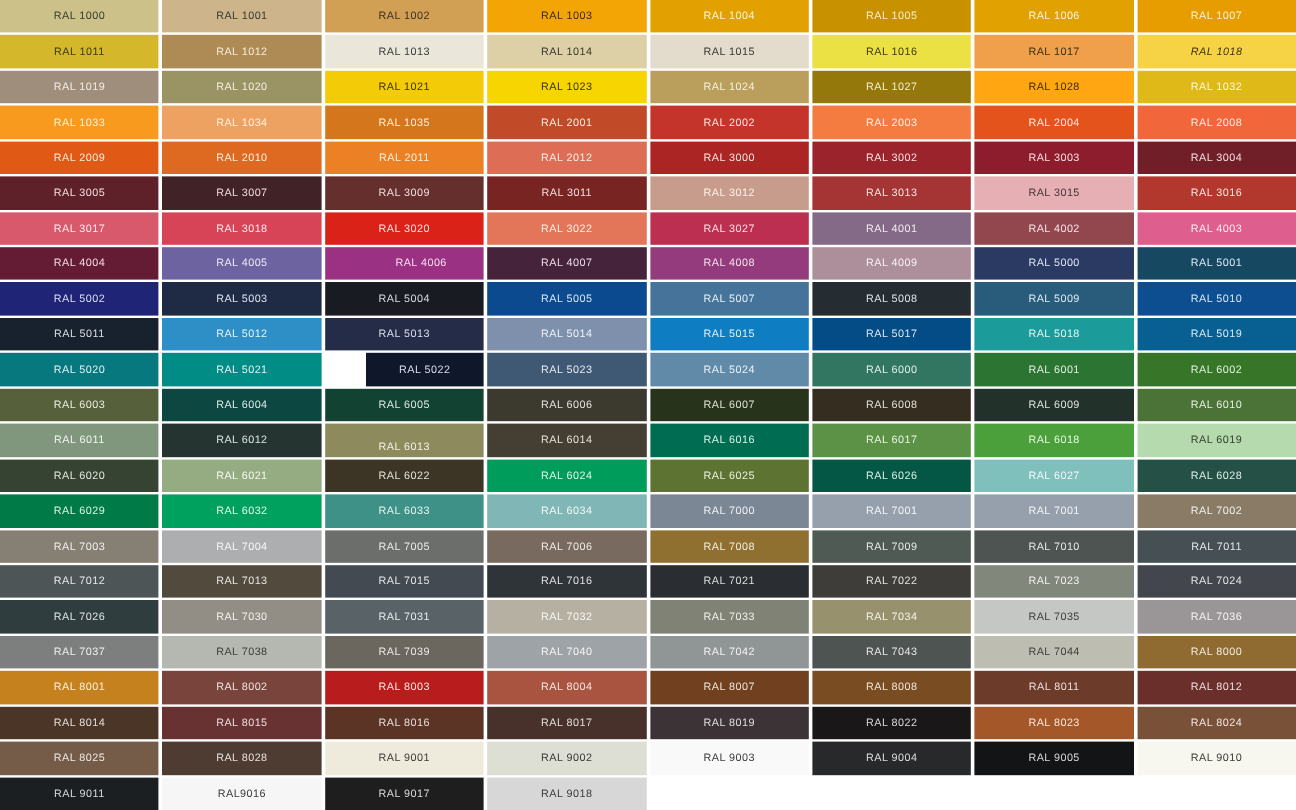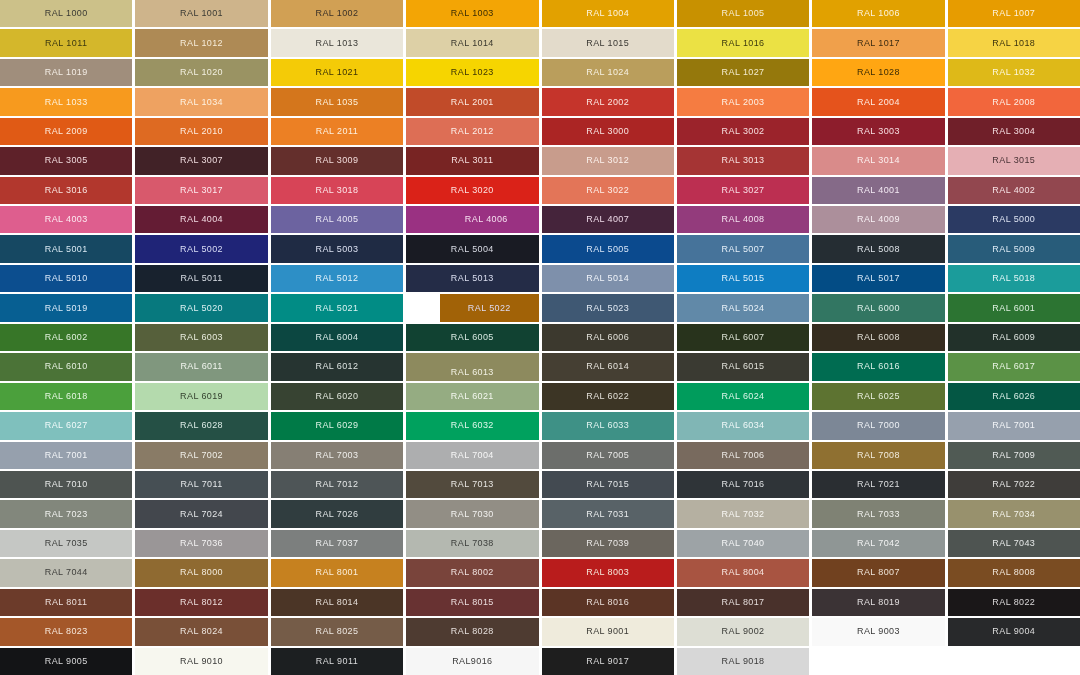--- a/index.html
+++ b/index.html
@@ -86,21 +86,21 @@
     <div class="swatch" style="background-color: rgb(227, 219, 203);">
       <span class="swatch-label" style="color: rgb(58, 56, 51);">RAL 1015</span>
     </div>
     <div class="swatch" style="background-color: rgb(235, 225, 68);">
       <span class="swatch-label" style="color: rgb(61, 59, 14);">RAL 1016</span>
     </div>
     <div class="swatch" style="background-color: rgb(240, 160, 75);">
       <span class="swatch-label" style="color: rgb(61, 44, 18);">RAL 1017</span>
     </div>
     <div class="swatch" style="background-color: rgb(246, 211, 68);">
-      <span class="swatch-label" style="color: rgb(61, 52, 14);">RAL 1018</span>
+      <span class="swatch-label" style="color: rgb(61, 52, 14); font-style: italic;">RAL 1018</span>
     </div>
     <div class="swatch" style="background-color: rgb(160, 142, 124);">
       <span class="swatch-label" style="color: rgb(243, 236, 228);">RAL 1019</span>
     </div>
     <div class="swatch" style="background-color: rgb(154, 147, 99);">
       <span class="swatch-label" style="color: rgb(242, 239, 224);">RAL 1020</span>
     </div>
     <div class="swatch" style="background-color: rgb(244, 203, 7);">
       <span class="swatch-label" style="color: rgb(61, 51, 5);">RAL 1021</span>
     </div>
@@ -178,23 +178,20 @@
     </div>
     <div class="swatch" style="background-color: rgb(120, 36, 35);">
       <span class="swatch-label" style="color: rgb(244, 221, 220);">RAL 3011</span>
     </div>
     <div class="swatch" style="background-color: rgb(200, 156, 140);">
       <span class="swatch-label" style="color: rgb(252, 241, 236);">RAL 3012</span>
     </div>
     <div class="swatch" style="background-color: rgb(165, 52, 52);">
       <span class="swatch-label" style="color: rgb(248, 226, 225);">RAL 3013</span>
     </div>
-    <div class="swatch" style="background-color: rgb(217, 139, 138);">
-      <span class="swatch-label" style="color: rgb(253, 240, 239);">RAL 3014</span>
-    </div>
     <div class="swatch" style="background-color: rgb(229, 175, 180);">
       <span class="swatch-label" style="color: rgb(74, 51, 54);">RAL 3015</span>
     </div>
     <div class="swatch" style="background-color: rgb(178, 55, 45);">
       <span class="swatch-label" style="color: rgb(249, 229, 225);">RAL 3016</span>
     </div>
     <div class="swatch" style="background-color: rgb(216, 89, 108);">
       <span class="swatch-label" style="color: rgb(253, 234, 238);">RAL 3017</span>
     </div>
     <div class="swatch" style="background-color: rgb(215, 68, 87);">
@@ -289,21 +286,21 @@
     </div>
     <div class="swatch" style="background-color: rgb(7, 95, 146);">
       <span class="swatch-label" style="color: rgb(218, 234, 247);">RAL 5019</span>
     </div>
     <div class="swatch" style="background-color: rgb(7, 121, 126);">
       <span class="swatch-label" style="color: rgb(221, 241, 243);">RAL 5020</span>
     </div>
     <div class="swatch" style="background-color: rgb(1, 140, 133);">
       <span class="swatch-label" style="color: rgb(221, 243, 241);">RAL 5021</span>
     </div>
-    <div class="swatch" style="background-color: #a16207; margin-left: 34px;">
+    <div class="swatch" style="background-color: #0f172a; margin-left: 34px;">
       <span class="swatch-label" style="color: rgb(222, 218, 240);">RAL 5022</span>
     </div>
     <div class="swatch" style="background-color: rgb(63, 88, 115);">
       <span class="swatch-label" style="color: rgb(227, 235, 244);">RAL 5023</span>
     </div>
     <div class="swatch" style="background-color: rgb(97, 137, 168);">
       <span class="swatch-label" style="color: rgb(234, 242, 248);">RAL 5024</span>
     </div>
     <div class="swatch" style="background-color: rgb(50, 118, 98);">
       <span class="swatch-label" style="color: rgb(222, 240, 234);">RAL 6000</span>
@@ -342,23 +339,20 @@
       <span class="swatch-label" style="color: rgb(240, 245, 238);">RAL 6011</span>
     </div>
     <div class="swatch" style="background-color: rgb(38, 52, 49);">
       <span class="swatch-label" style="color: rgb(220, 227, 225);">RAL 6012</span>
     </div>
     <div class="swatch" style="background-color: rgb(141, 138, 94);">
       <span class="swatch-label" style="color: rgb(242, 241, 227); margin-top: 12px;">RAL 6013</span>
     </div>
     <div class="swatch" style="background-color: rgb(69, 63, 51);">
       <span class="swatch-label" style="color: rgb(228, 225, 218);">RAL 6014</span>
-    </div>
-    <div class="swatch" style="background-color: rgb(58, 58, 50);">
-      <span class="swatch-label" style="color: rgb(225, 225, 218);">RAL 6015</span>
     </div>
     <div class="swatch" style="background-color: rgb(0, 108, 81);">
       <span class="swatch-label" style="color: rgb(217, 240, 231);">RAL 6016</span>
     </div>
     <div class="swatch" style="background-color: rgb(91, 146, 70);">
       <span class="swatch-label" style="color: rgb(233, 244, 227);">RAL 6017</span>
     </div>
     <div class="swatch" style="background-color: rgb(75, 160, 60);">
       <span class="swatch-label" style="color: rgb(230, 246, 225);">RAL 6018</span>
     </div>

